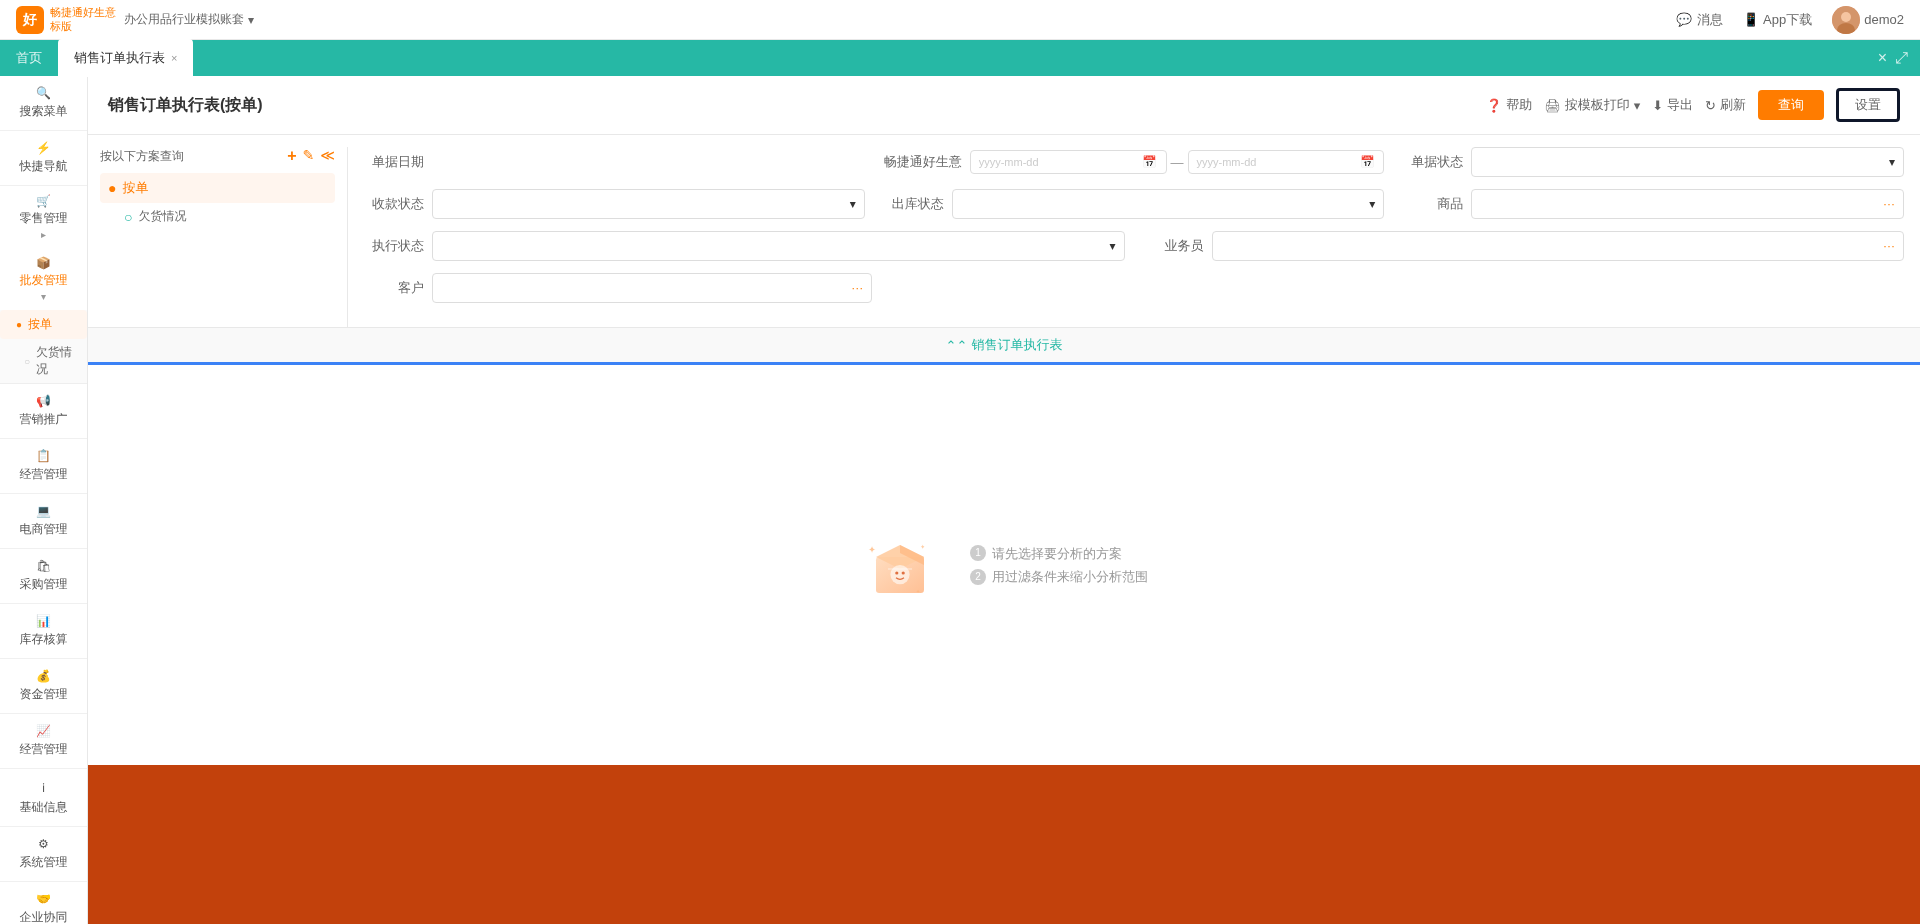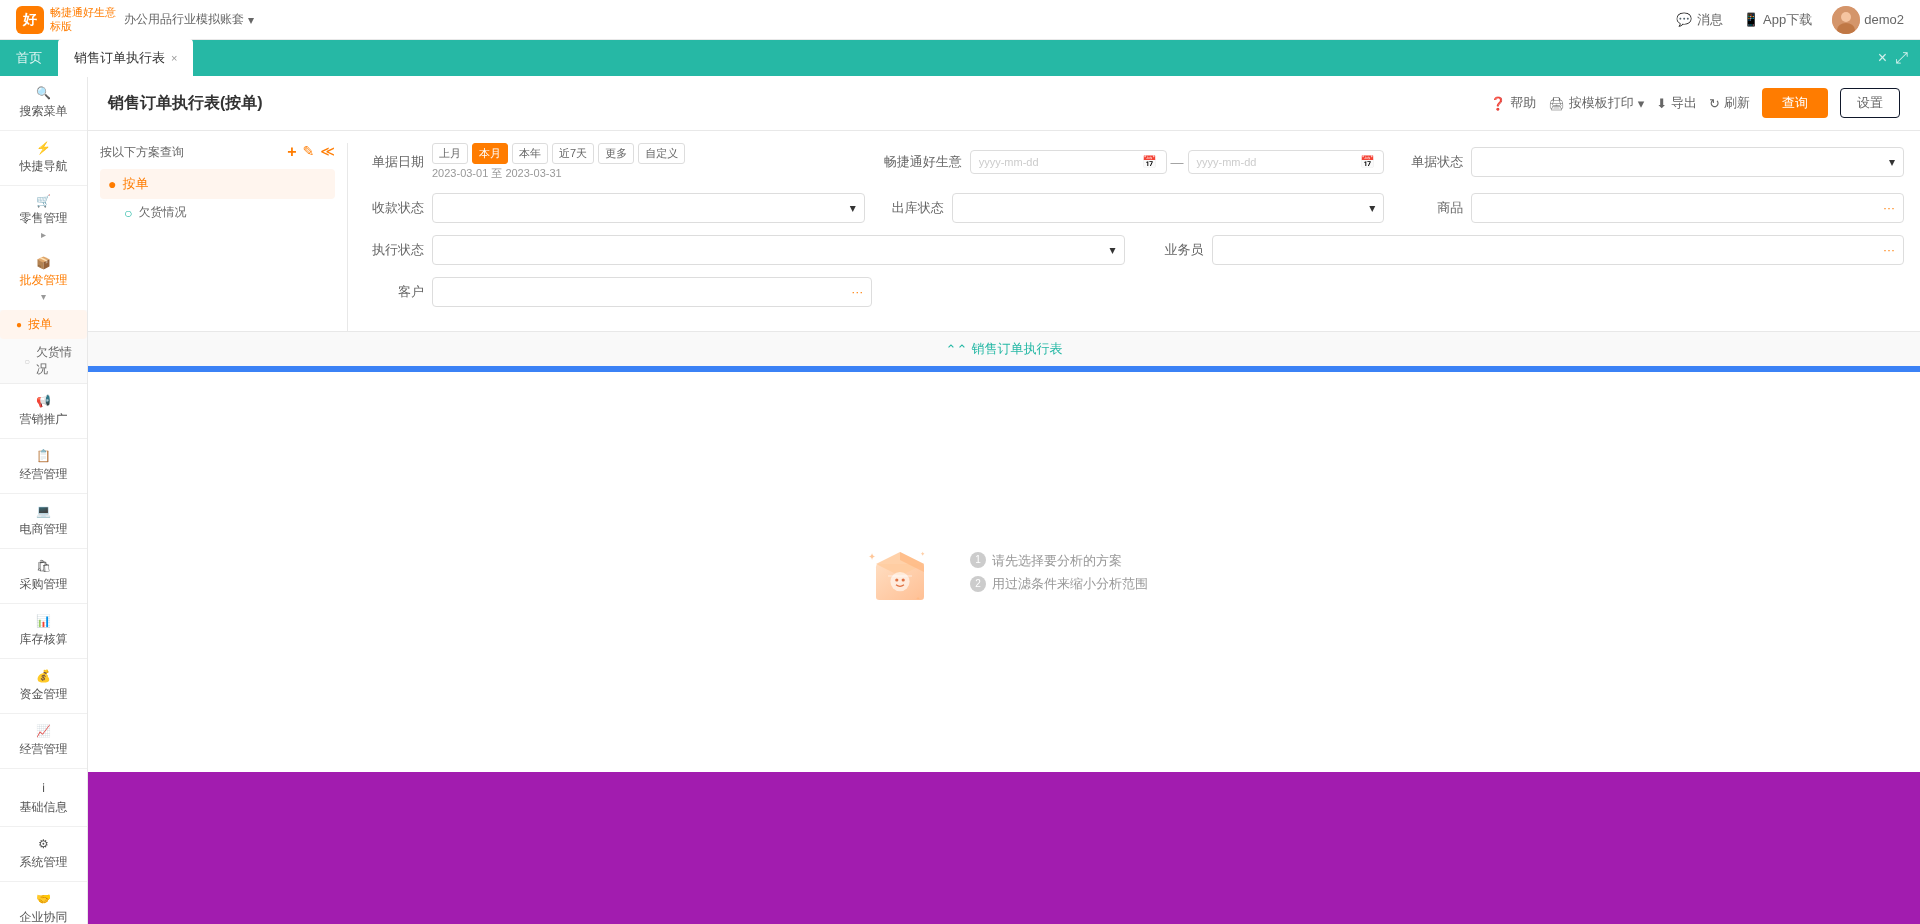--- a/index.html
+++ b/index.html
@@ -91,21 +91,21 @@
       position: relative;
     }
     .sidebar-section.expanded { color: #ff7c00; }
     .sidebar-section .expand-icon { font-size: 10px; color: #999; }
     .sidebar-group { background: #fafafa; border-bottom: 1px solid #eee; }
 
     
     .content-area {
       flex: 1;
       overflow-y: auto;
-      background: #a21caf;
+      background: #c2410c;
     }
 
     
     .page-header {
       background: #fff;
       padding: 12px 20px;
       display: flex;
       align-items: center;
       justify-content: space-between;
       border-bottom: 1px solid #e8e8e8;
@@ -118,33 +118,33 @@
       color: #fff;
       border: none;
       padding: 6px 20px;
       border-radius: 4px;
       cursor: pointer;
       font-size: 13px;
     }
     .btn-settings {
       background: #fff;
       color: #666;
-      border: 1px solid #0f172a;
+      border: 3px solid #0f172a;
       padding: 5px 16px;
       border-radius: 4px;
       cursor: pointer;
       font-size: 13px;
     }
 
     
     .filter-panel {
       background: #fff;
       margin: 0;
       padding: 0;
-      border-bottom: 6px solid #3b82f6;
+      border-bottom: 3px solid #3b82f6;
     }
     .filter-panel-inner {
       display: flex;
       padding: 12px 0 0 0;
     }
     .filter-left {
       width: 260px;
       border-right: 1px solid #e8e8e8;
       padding: 0 12px;
       flex-shrink: 0;
@@ -470,31 +470,20 @@
             <span style="font-size:14px;color:#26b8a5;">○</span>
             <span>欠货情况</span>
           </div>
         </div>
 
         <div class="filter-right">
 
           <div class="filter-row">
             <div class="filter-field">
               <span class="filter-label">单据日期</span>
-              <div style="display:flex;flex-direction:column;gap:2px;flex:1;">
-                <div style="display:flex;align-items:center;gap:4px;">
-                  <button class="date-quick-btn">上月</button>
-                  <button class="date-quick-btn active">本月</button>
-                  <button class="date-quick-btn">本年</button>
-                  <button class="date-quick-btn">近7天</button>
-                  <button class="date-quick-btn">更多</button>
-                  <button class="date-quick-btn">自定义</button>
-                </div>
-                <div style="font-size:11px;color:#999;">2023-03-01 至 2023-03-31</div>
-              </div>
             </div>
 
             <div class="filter-field">
               <span class="filter-label">畅捷通好生意</span>
               <div class="filter-date-range">
                 <div class="date-input">
                   <span style="color:#ccc;font-size:11px;">yyyy-mm-dd</span>
                   <span style="color:#ff7c00;">📅</span>
                 </div>
                 <span class="date-separator">—</span>

